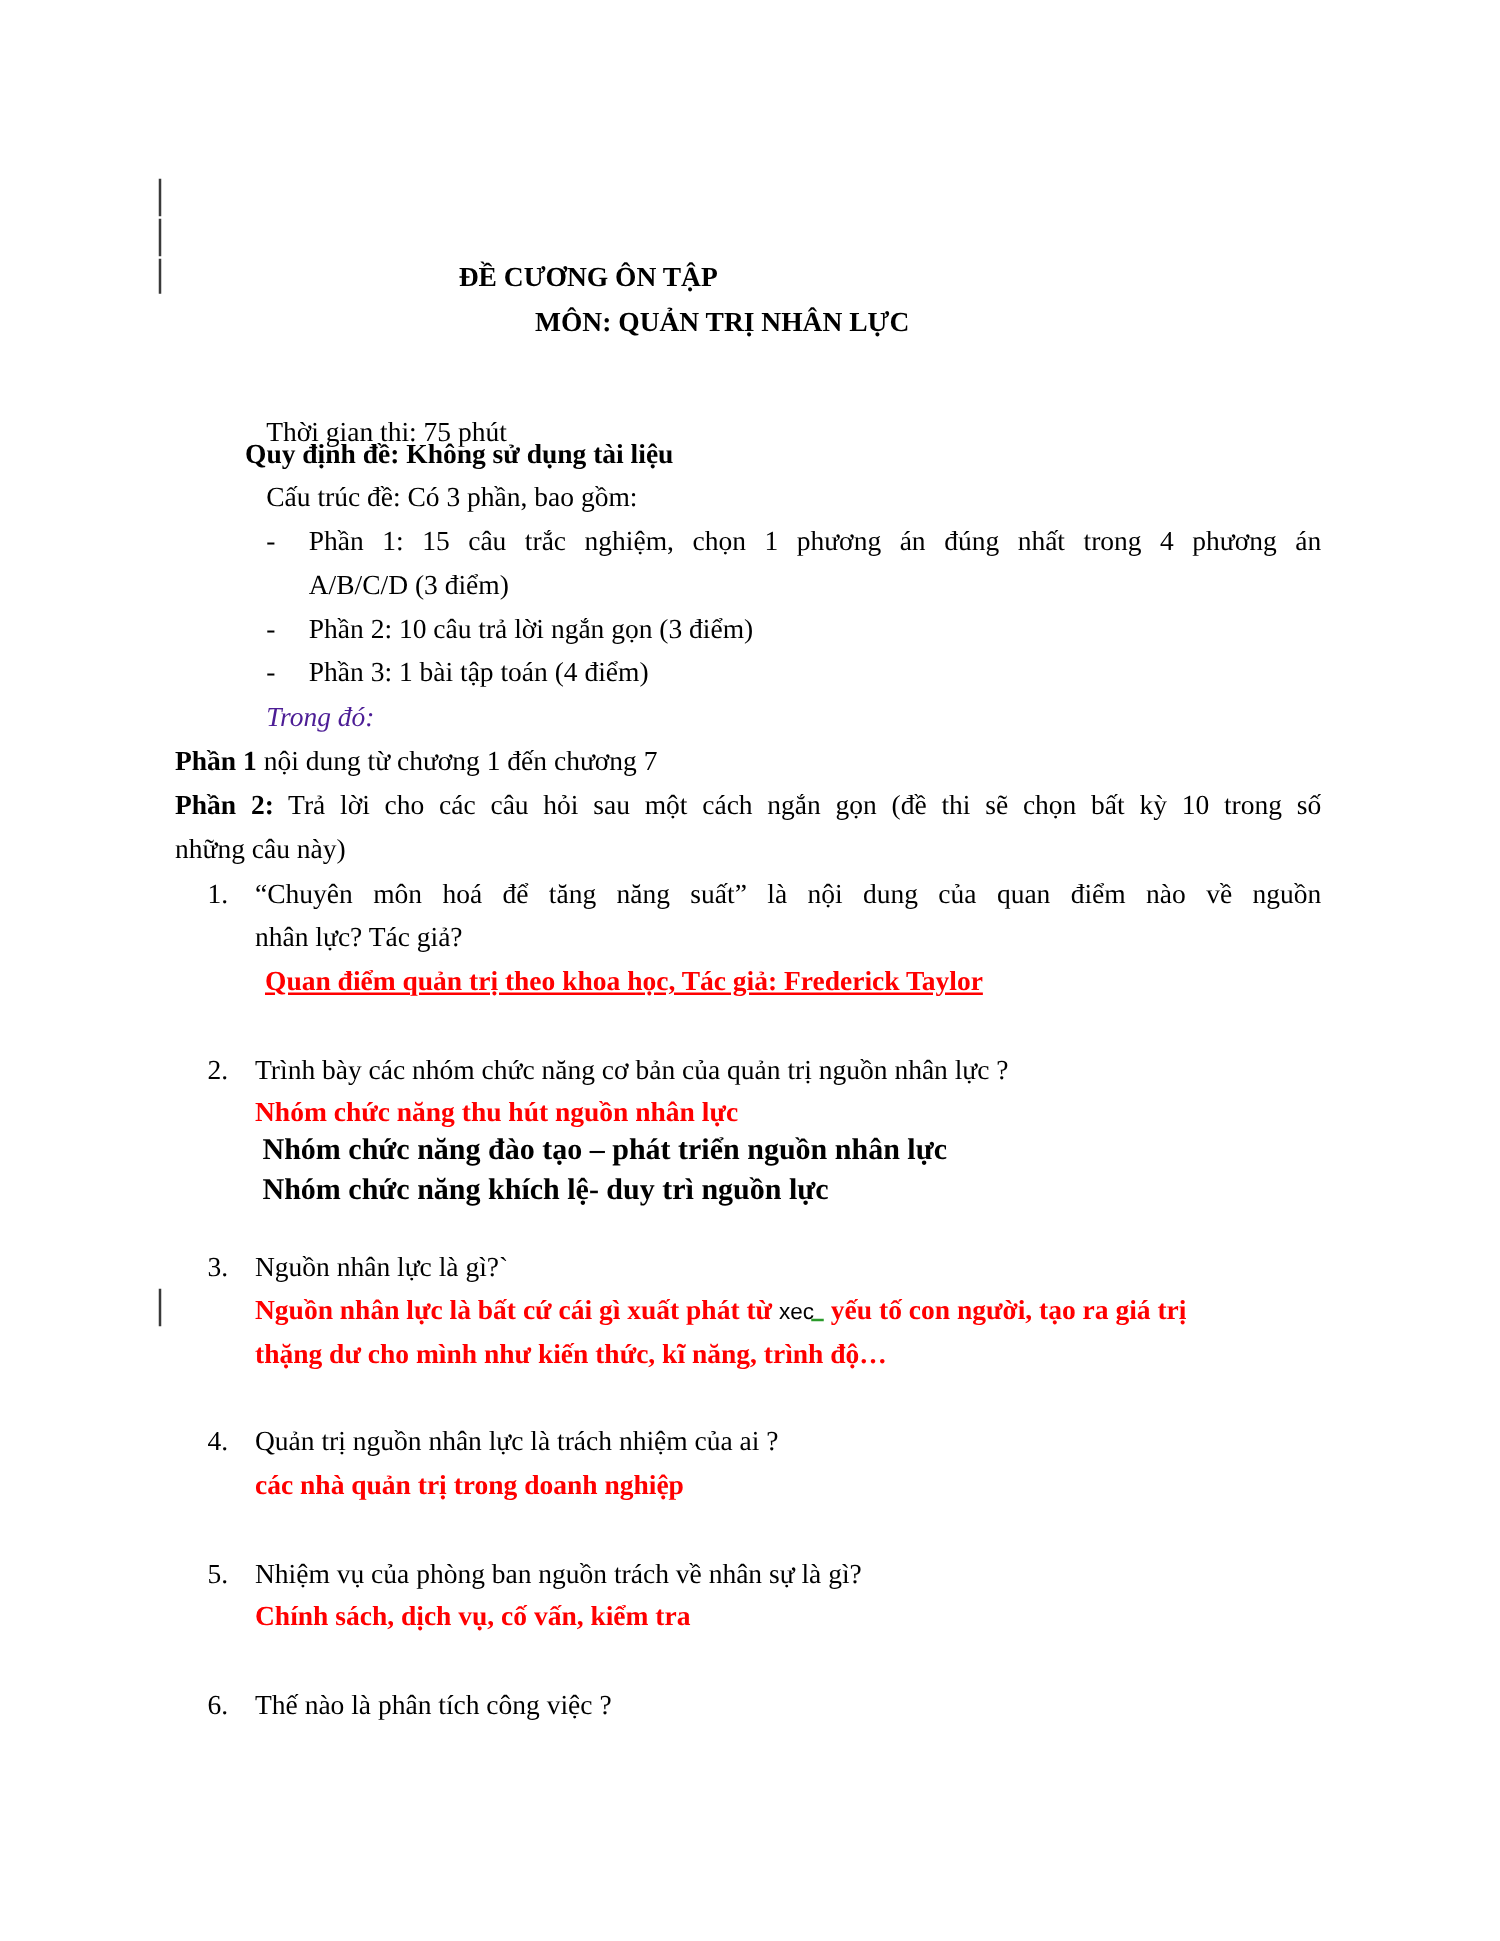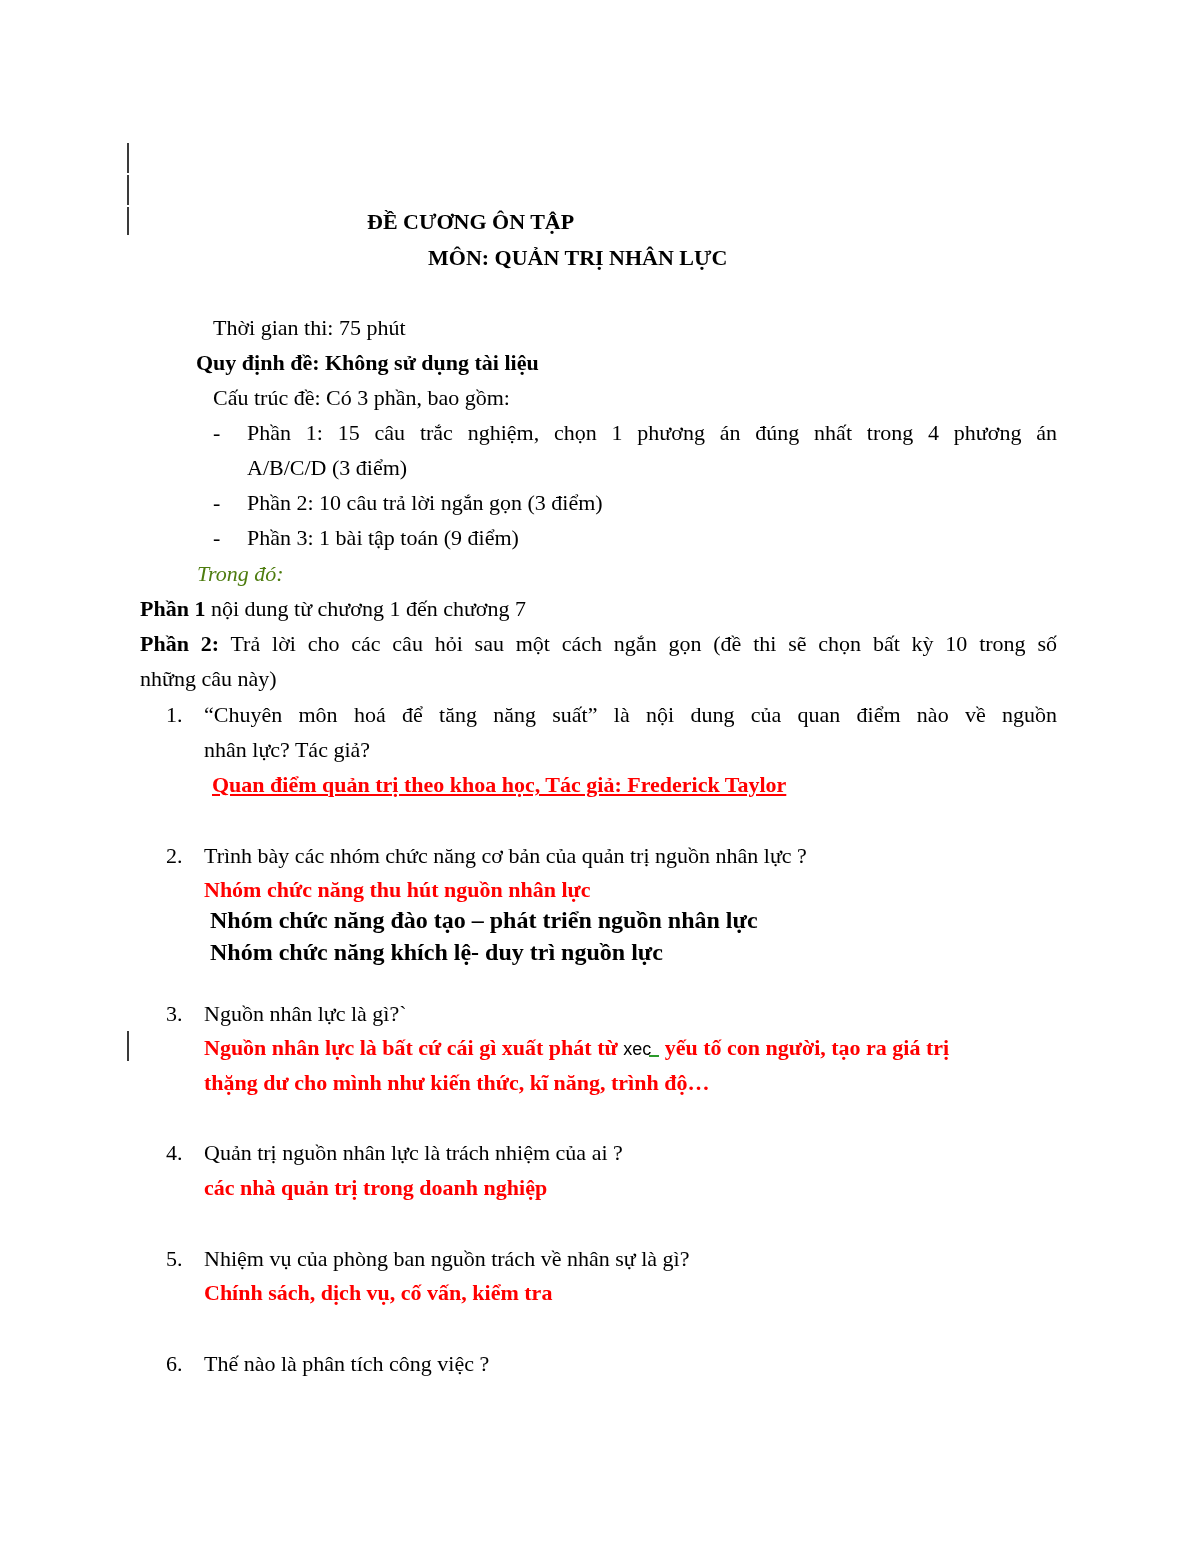--- a/index.html
+++ b/index.html
@@ -27,35 +27,35 @@
 <div class="page">
 
   <div class="bar" style="top:143px;height:30px;"></div>
   <div class="bar" style="top:175px;height:30px;"></div>
   <div class="bar" style="top:207px;height:28px;"></div>
   <div class="bar" style="top:1031px;height:30px;"></div>
 
   <div class="line title" style="left:367px;top:208px;">ĐỀ CƯƠNG ÔN TẬP</div>
   <div class="line title" style="left:428px;top:244px;">MÔN: QUẢN TRỊ NHÂN LỰC</div>
 
-  <div class="line" style="left:213px;top:314px;">Thời gian thi: 75 phút</div>
+  <div class="line" style="left:213px;top:332px;">Thời gian thi: 75 phút</div>
   <div class="line" style="left:196px;top:349px;font-weight:bold;">Quy định đề: Không sử dụng tài liệu</div>
   <div class="line" style="left:213px;top:384px;">Cấu trúc đề: Có 3 phần, bao gồm:</div>
 
   <div class="line" style="left:213px;top:419px;">-</div>
   <div class="line justify" style="left:247px;top:419px;width:810px;">Phần 1: 15 câu trắc nghiệm, chọn 1 phương án đúng nhất trong 4 phương án</div>
   <div class="line" style="left:247px;top:454px;">A/B/C/D (3 điểm)</div>
 
   <div class="line" style="left:213px;top:489px;">-</div>
   <div class="line" style="left:247px;top:489px;">Phần 2: 10 câu trả lời ngắn gọn (3 điểm)</div>
 
   <div class="line" style="left:213px;top:524px;">-</div>
-  <div class="line" style="left:247px;top:524px;">Phần 3: 1 bài tập toán (9 điểm)</div>
+  <div class="line" style="left:247px;top:524px;">Phần 3: 1 bài tập toán (4 điểm)</div>
 
-  <div class="line italic" style="left:197px;top:560px;color:#4d7c0f;">Trong đó:</div>
+  <div class="line italic" style="left:213px;top:560px;color:#4c1d95;">Trong đó:</div>
 
   <div class="line" style="left:140px;top:595px;">
     <span class="bold">Phần 1</span><span> nội dung từ chương 1 đến chương 7</span>
   </div>
   <div class="line justify" style="left:140px;top:630px;width:917px;">
     <span class="bold">Phần 2:</span><span> Trả lời cho các câu hỏi sau một cách ngắn gọn (đề thi sẽ chọn bất kỳ 10 trong số</span>
   </div>
   <div class="line" style="left:140px;top:665px;">những câu này)</div>
 
   <div class="line" style="left:166px;top:701px;">1.</div>

